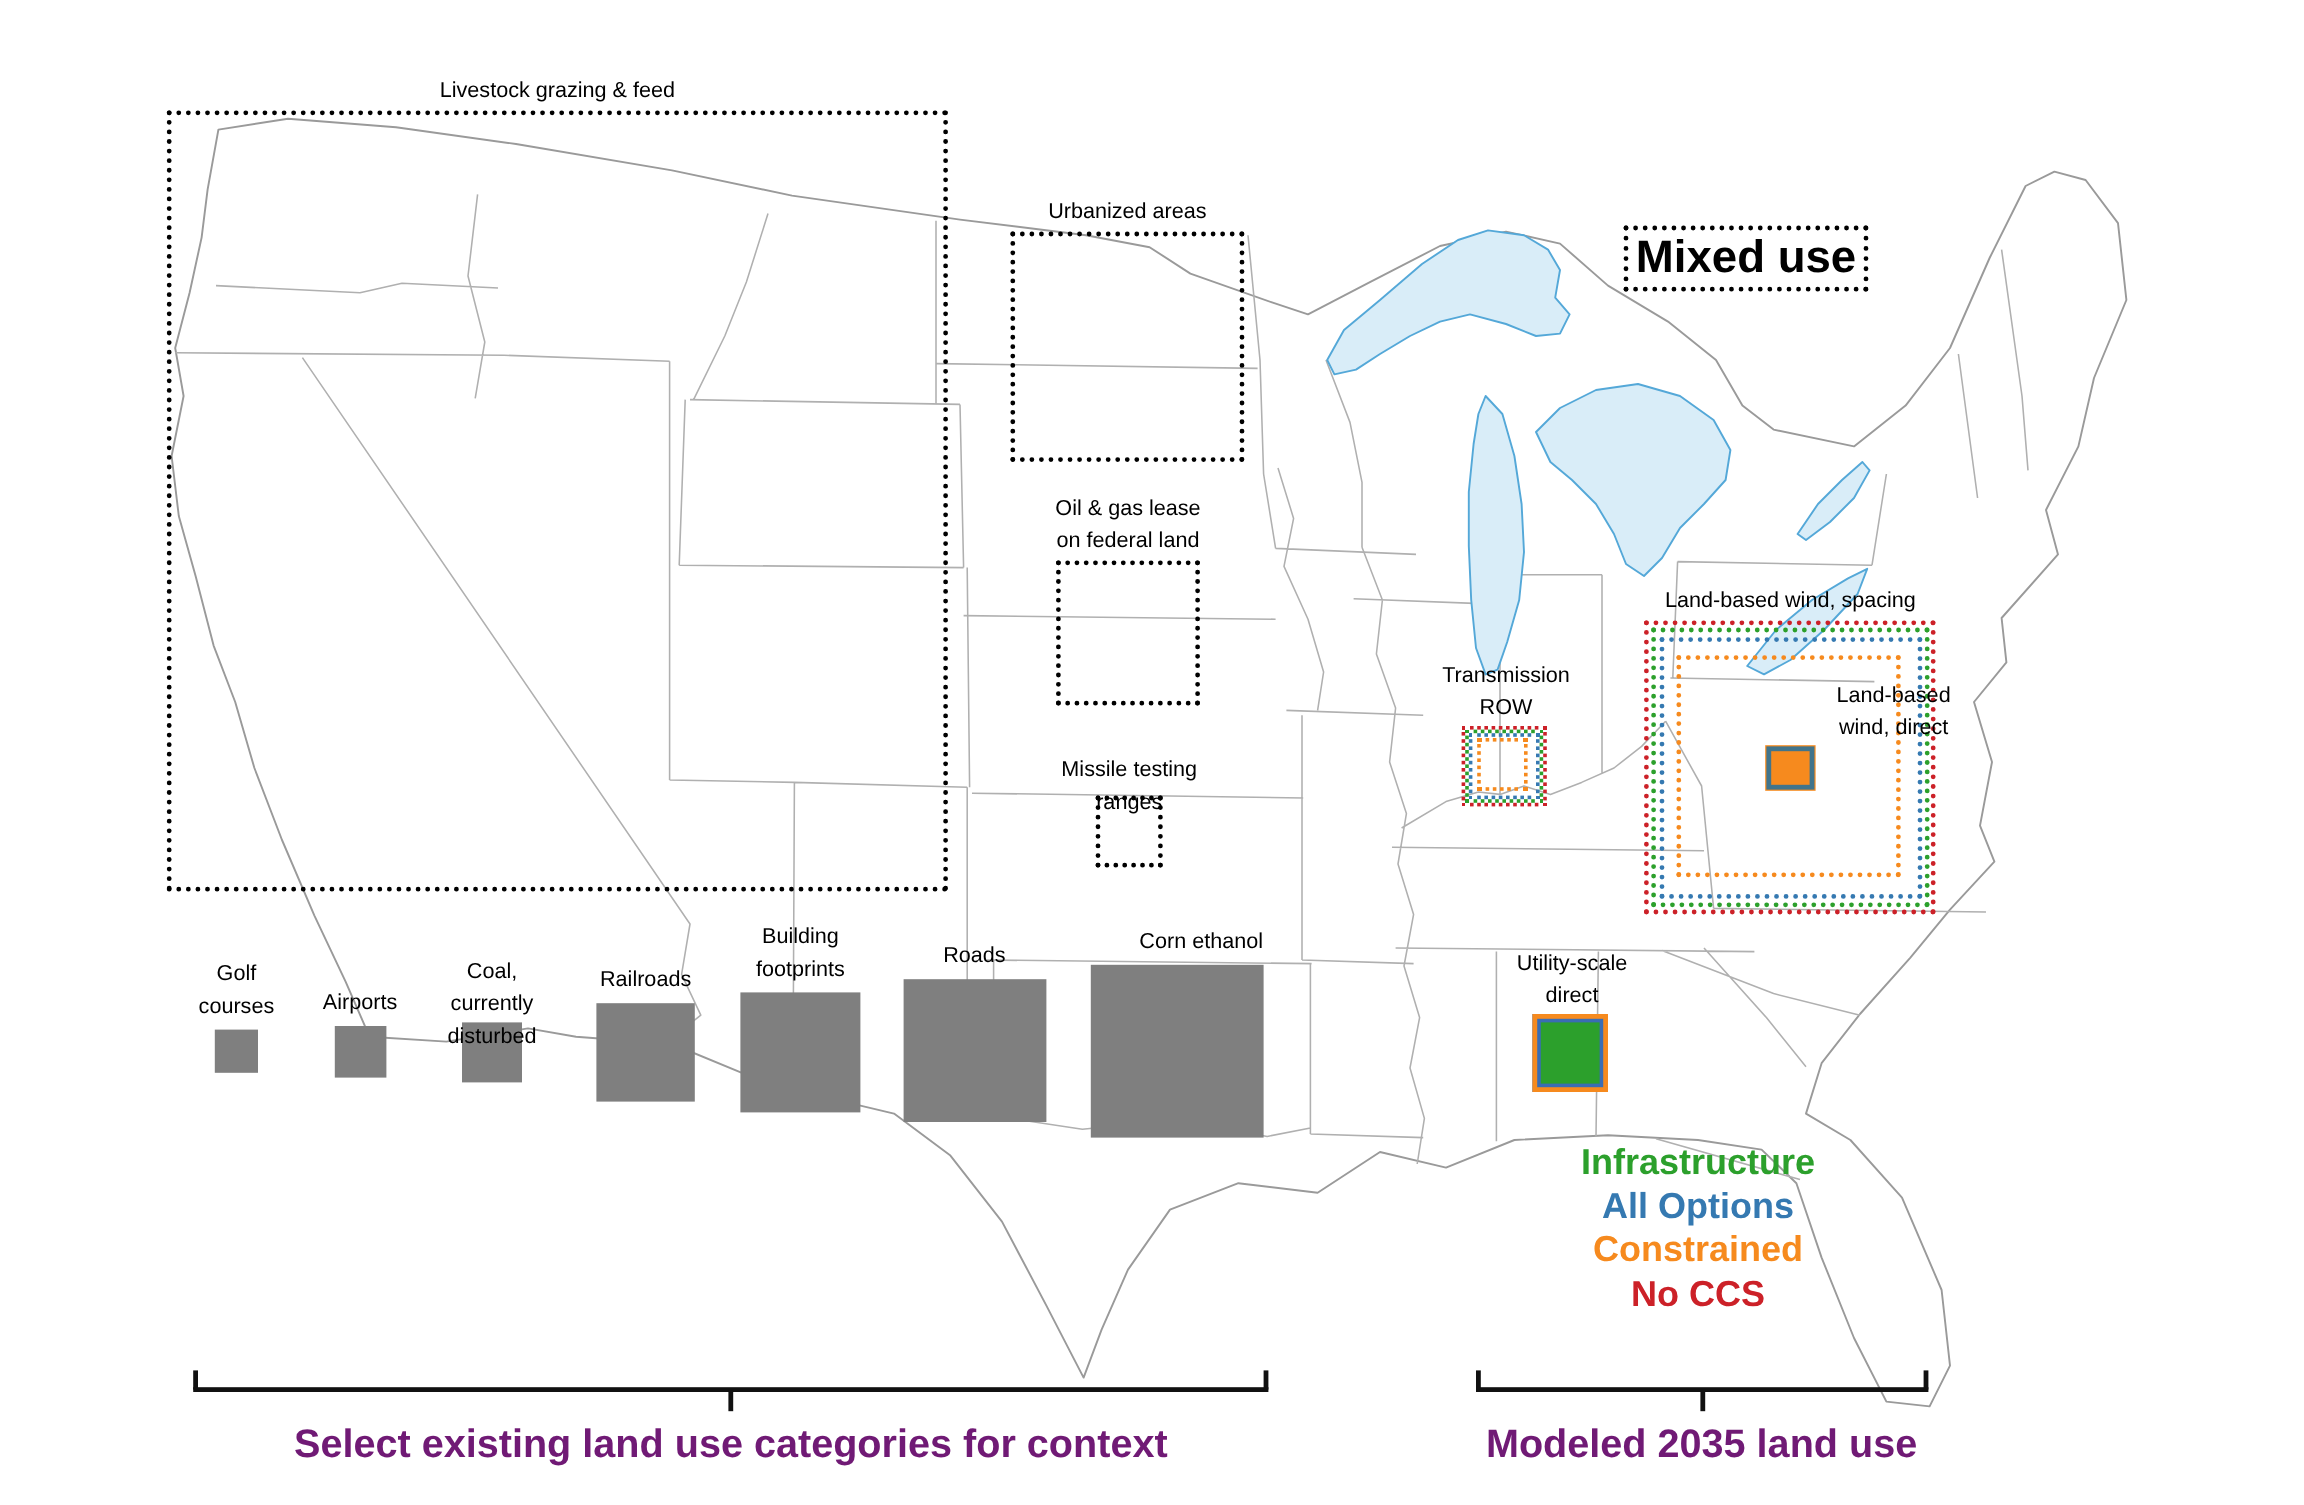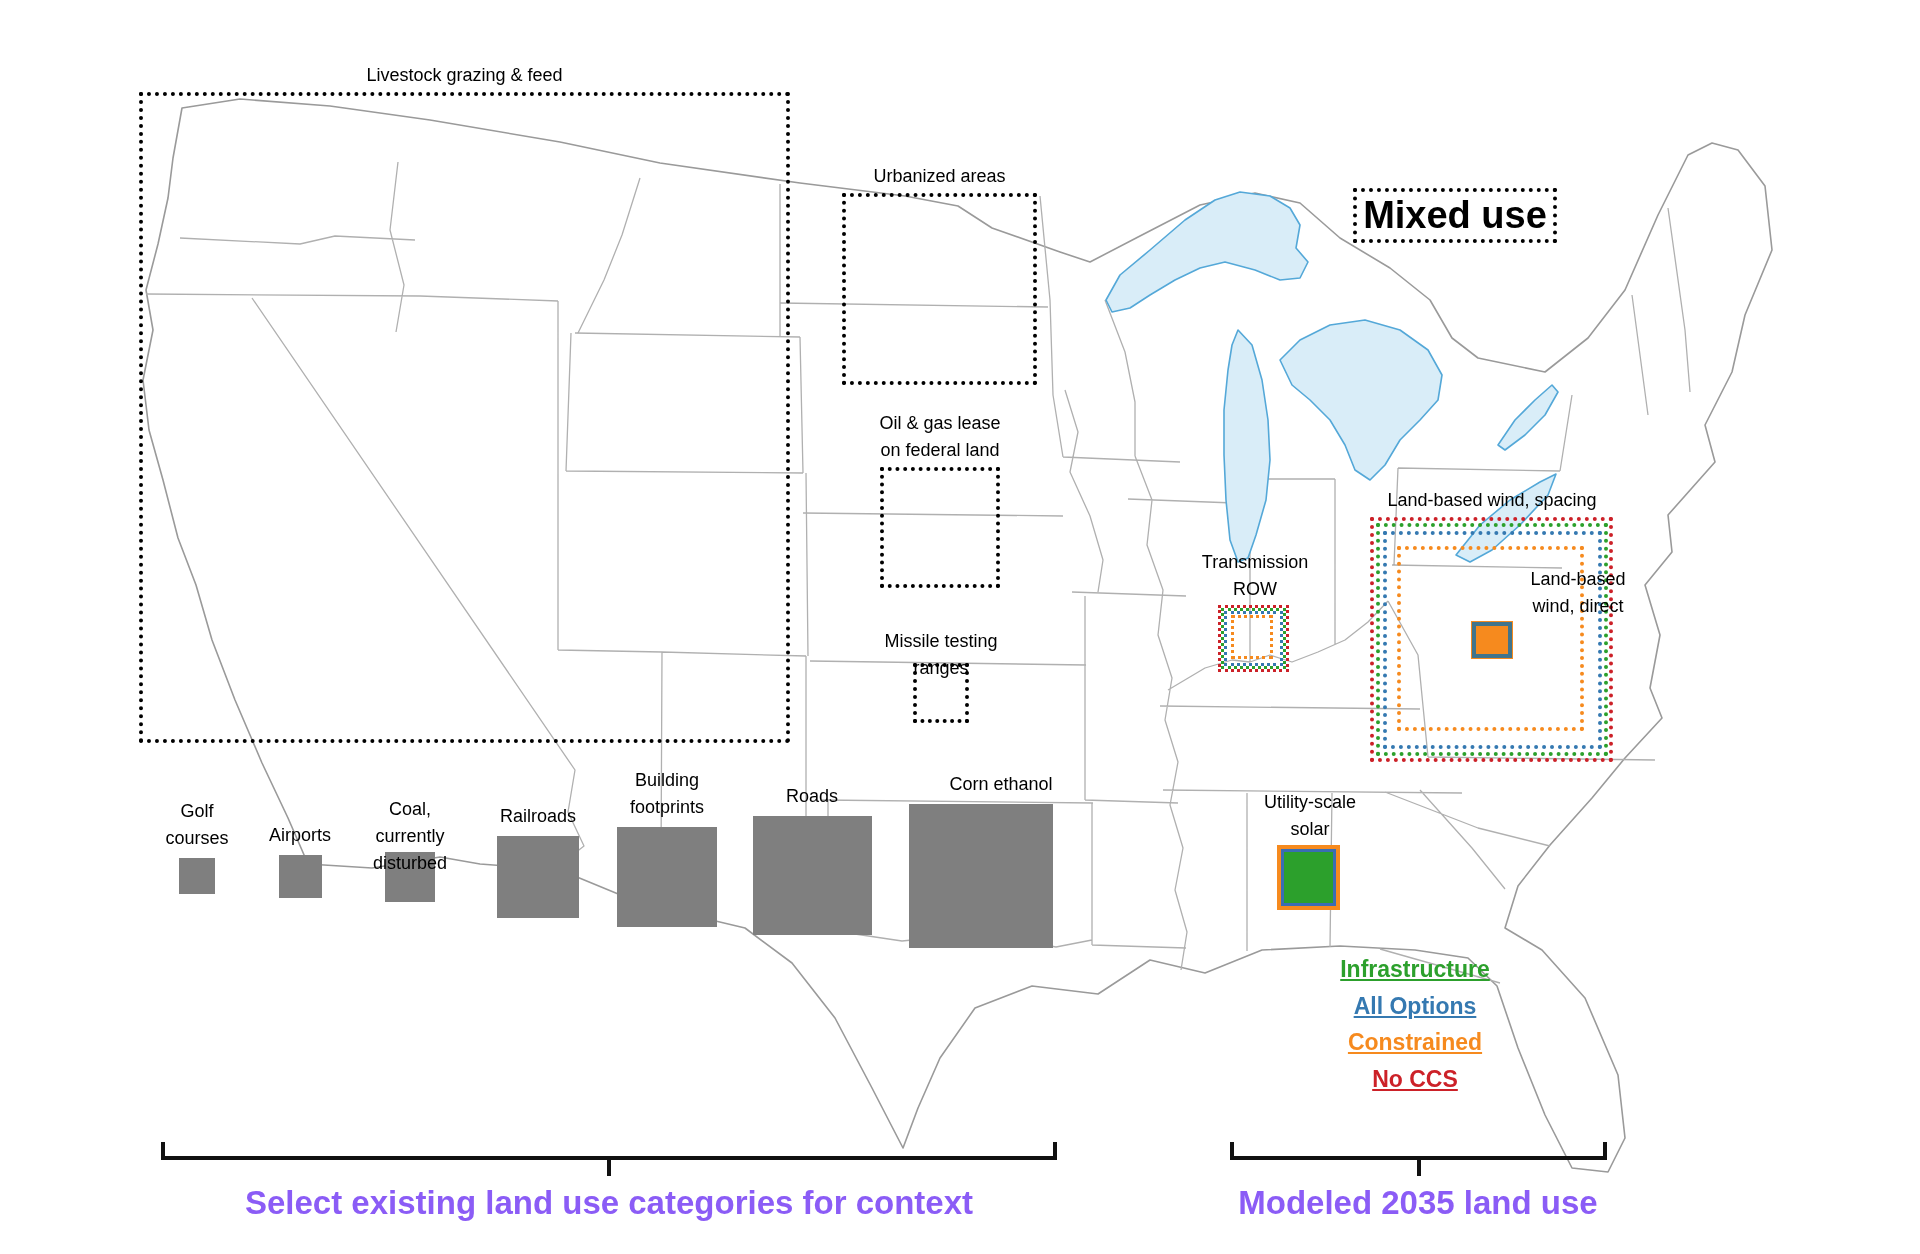--- a/index.html
+++ b/index.html
@@ -18,25 +18,25 @@
   .ring{position:absolute;box-sizing:border-box;border-style:dotted;border-width:4px;background:transparent;}
   .ring.small{border-width:3px;}
   .legend-box{
     position:absolute;left:1353px;width:204px;box-sizing:border-box;text-align:center;
     font-weight:bold;font-size:38px;
   }
   #direct-use-box{top:97px;height:57px;background:#000;color:#fff;line-height:57px;}
   #mixed-use-box{top:188px;height:55px;border:4px dotted #000;color:#000;line-height:47px;}
   .scenario-line{
     position:absolute;left:1235px;width:360px;text-align:center;
-    font-weight:bold;font-size:23px;line-height:36px;white-space:nowrap;text-decoration:underline;
+    font-weight:bold;font-size:30px;line-height:36px;white-space:nowrap;
   }
   .caption{
     position:absolute;transform:translateX(-50%);top:1184px;
-    font-weight:bold;font-size:33px;white-space:nowrap;color:#8b5cf6;text-align:center;
+    font-weight:bold;font-size:33px;white-space:nowrap;color:#701a75;text-align:center;
   }
   .bracket-line{position:absolute;height:4px;background:#111;}
   .bracket-tick{position:absolute;width:4px;background:#111;}
   .filled-square{position:absolute;box-sizing:border-box;}
 </style>
 </head>
 <body>
 
 <div id="canvas">
 
@@ -200,21 +200,21 @@
       <div class="filled-square" style="left: 1472px; top: 622px; width: 40px; height: 36px; background: rgb(246, 138, 30); border: 4px solid rgb(65, 116, 139); box-shadow: rgb(246, 138, 30) 0px 0px 0px 1px;"></div>
       <div class="map-label" style="left: 1578px; top: 566px;">
         <span>Land-based</span>
         <span>wind, direct</span>
       </div>
       <div class="filled-square" style="left: 1277px; top: 845px; width: 63px; height: 65px; border: 4px solid rgb(246, 138, 30); background: rgb(58, 109, 180);">
         <div class="filled-square" style="inset: 3px; position: absolute; background: rgb(44, 160, 44);"></div>
       </div>
       <div class="map-label" style="left: 1310px; top: 789px;">
         <span>Utility-scale</span>
-        <span>solar</span>
+        <span>direct</span>
       </div>
     </div>
   <div id="scenario-legend">
       <div class="scenario-line" style="top: 951px; color: rgb(44, 160, 44);">Infrastructure</div>
       <div class="scenario-line" style="top: 987.5px; color: rgb(53, 121, 177);">All Options</div>
       <div class="scenario-line" style="top: 1024px; color: rgb(246, 138, 30);">Constrained</div>
       <div class="scenario-line" style="top: 1060.5px; color: rgb(204, 33, 40);">No CCS</div>
     </div>
 
   <div class="bracket-line" style="left:161px;top:1156px;width:896px;"></div>

